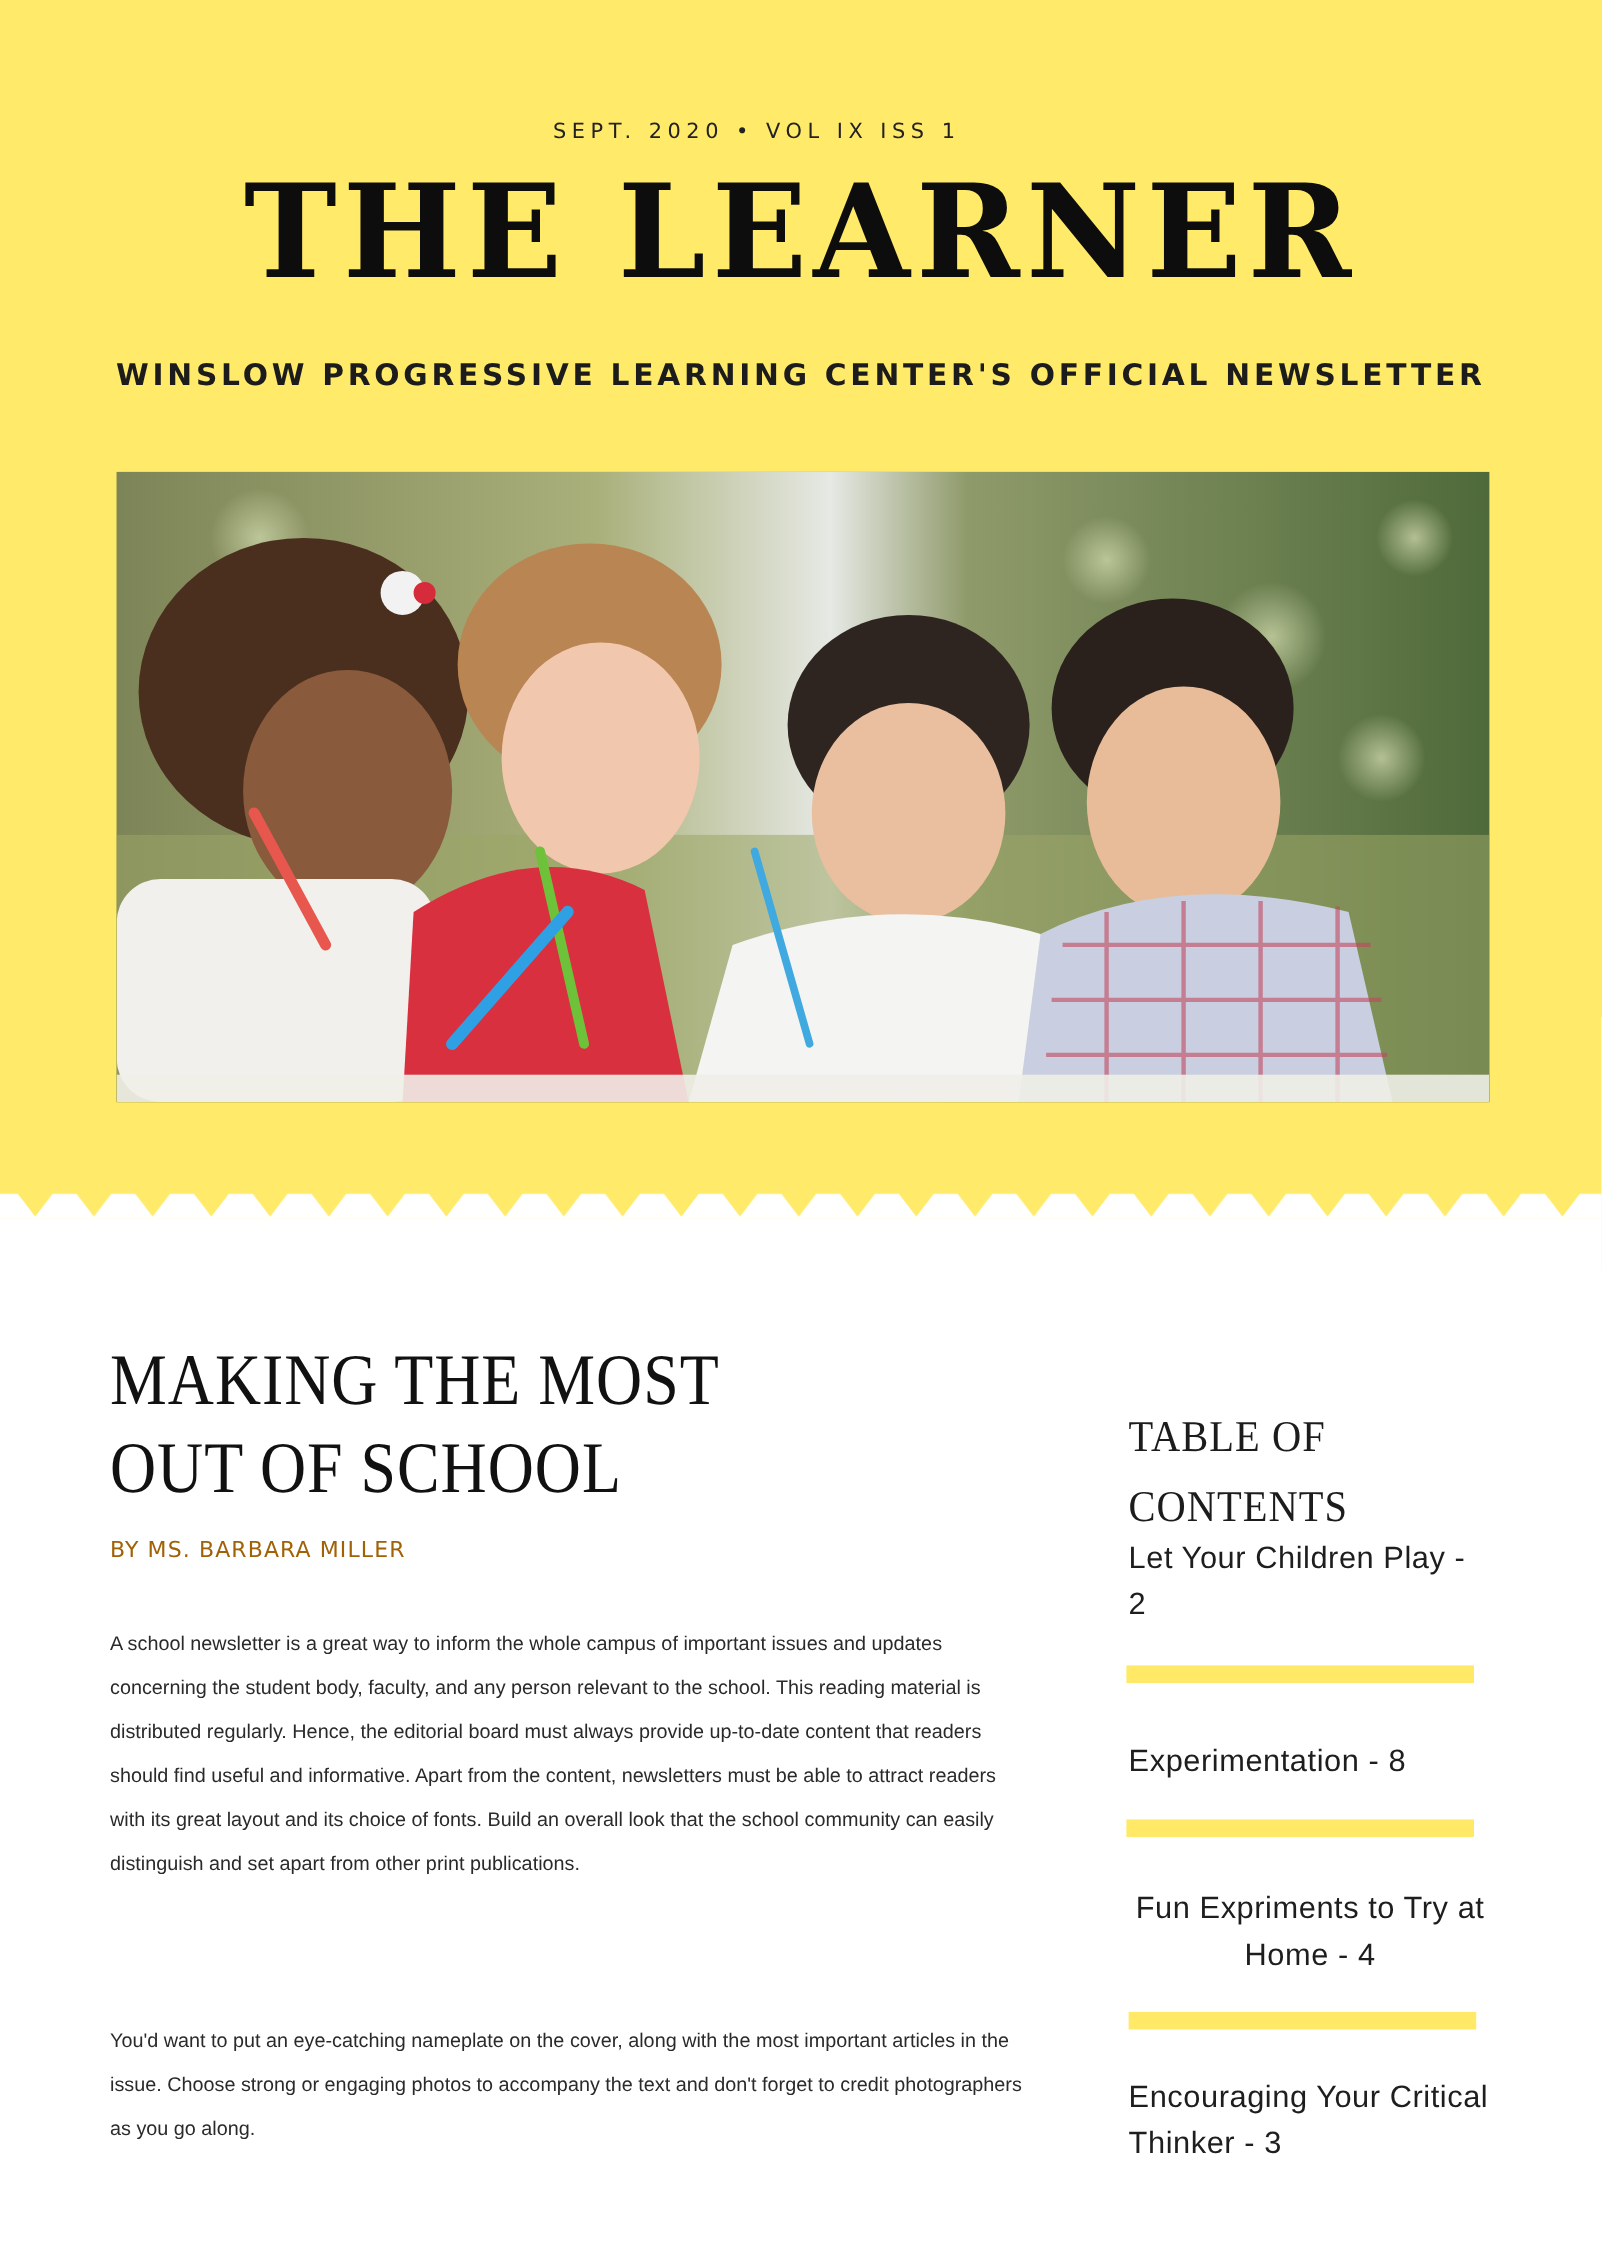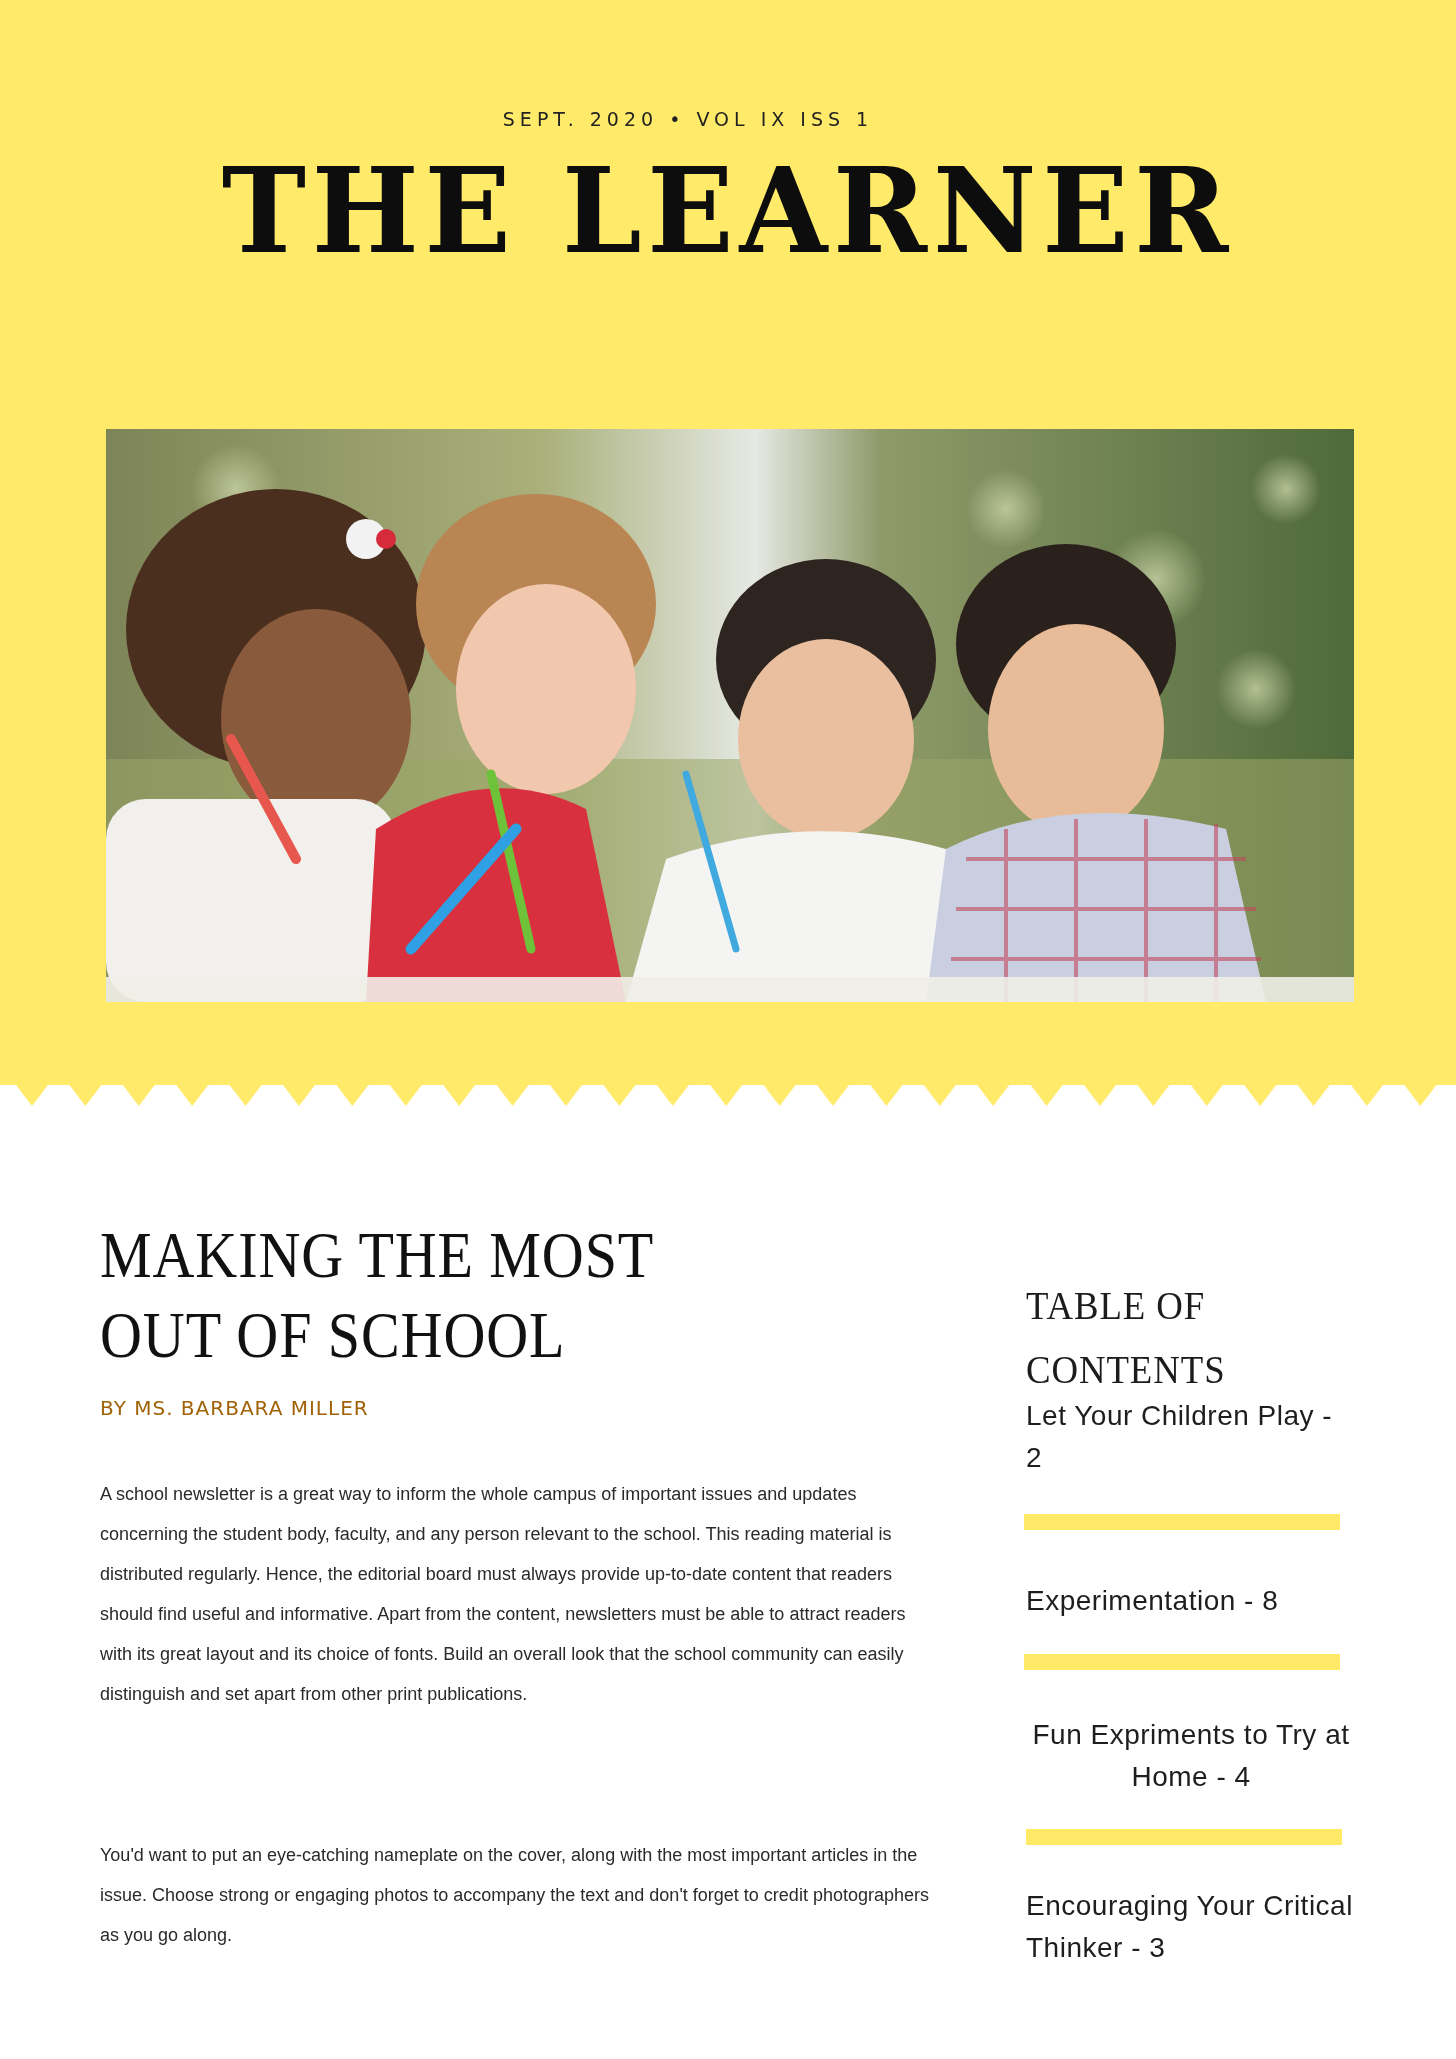--- a/index.html
+++ b/index.html
@@ -61,20 +61,21 @@
     letter-spacing: 0.5px;
   }
   .toc-divider { position: absolute; height: 16px; background: #ffe966; }
 </style>
 </head>
 <body>
 
 <div class="masthead">
   <div class="issue-line">SEPT. 2020 • VOL IX ISS 1</div>
   <div class="title">THE LEARNER</div>
+  <div class="subtitle">WINSLOW PROGRESSIVE LEARNING CENTER'S OFFICIAL NEWSLETTER</div>
 
   <div class="hero-photo">
     <svg viewBox="0 0 1248 573" preserveAspectRatio="none">
       <defs>
         <linearGradient id="bg" x1="0" y1="0" x2="1" y2="0">
           <stop offset="0" stop-color="#7d8457"></stop>
           <stop offset="0.35" stop-color="#a9b07a"></stop>
           <stop offset="0.52" stop-color="#e6e9e4"></stop>
           <stop offset="0.62" stop-color="#8f9a6a"></stop>
           <stop offset="1" stop-color="#4f6a3a"></stop>

